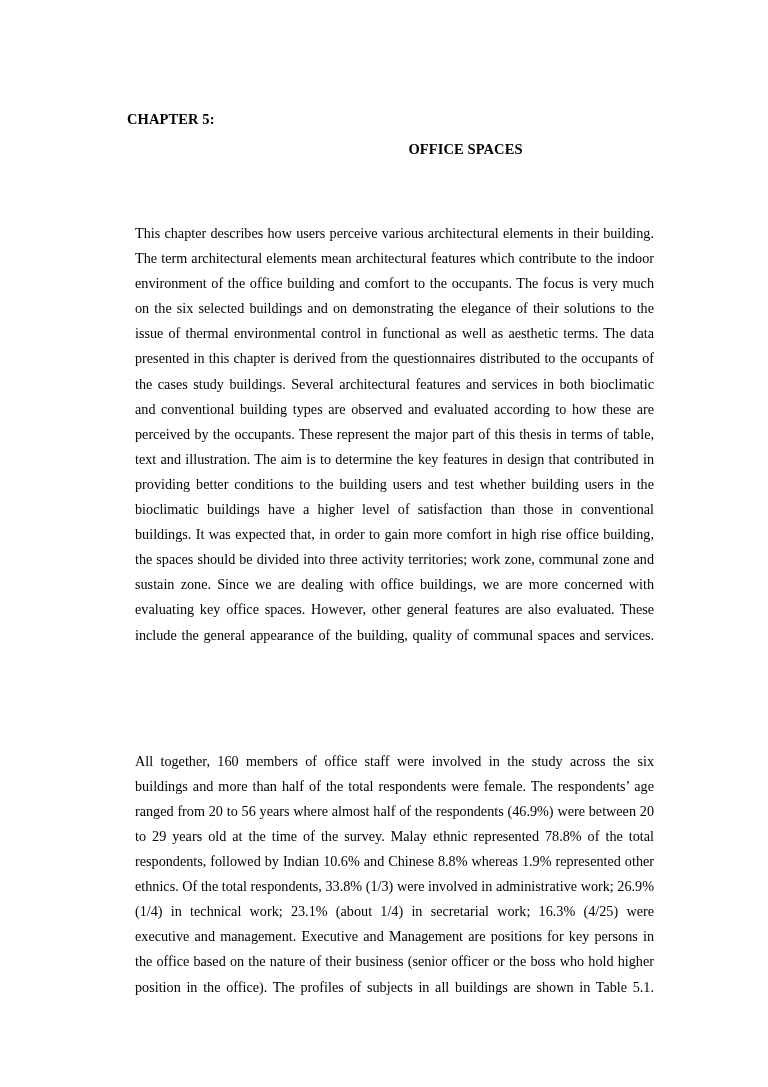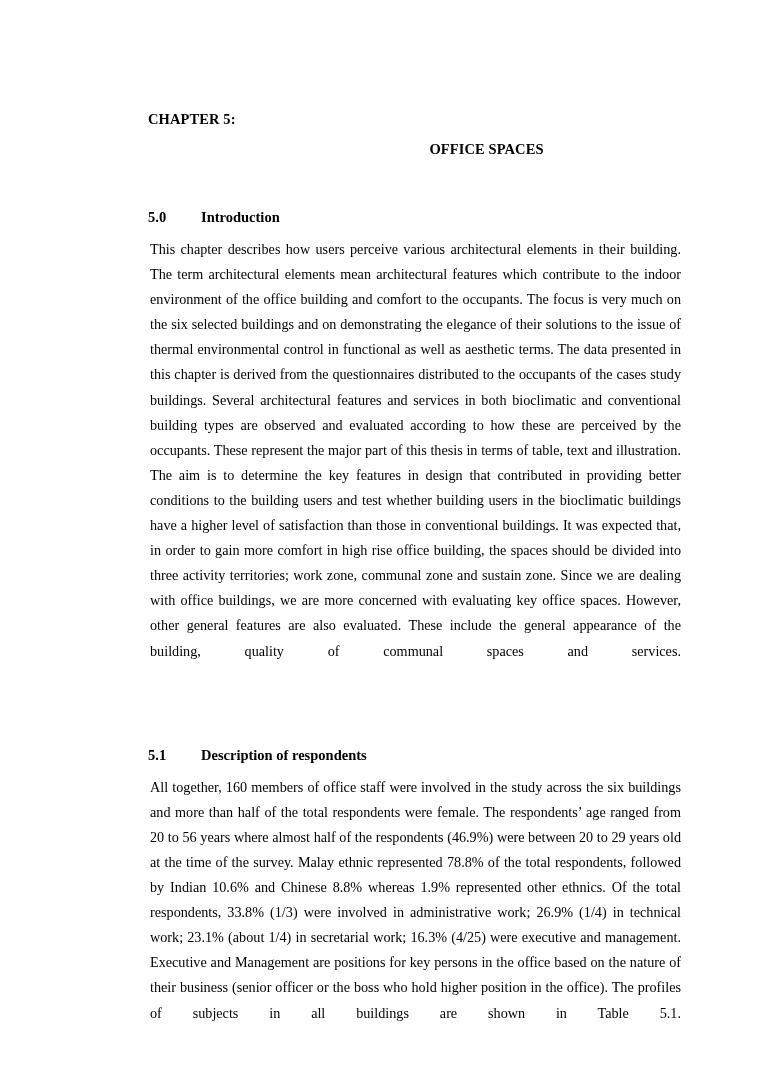--- a/index.html
+++ b/index.html
@@ -20,21 +20,21 @@
     height: 1087px;
     margin: 0 auto;
     background: #ffffff;
     overflow: hidden;
     box-sizing: border-box;
   }
 
   
   .content {
     position: absolute;
-    left: 148px;
+    left: 127px;
     top: 104px;
     width: 535px;
   }
 
   
   .chapter-heading {
     font-weight: bold;
     font-size: 14.5px;
     line-height: 30px;
     letter-spacing: 0.1px;
@@ -76,21 +76,21 @@
   .section-heading .sec-title {
     flex: 1 1 auto;
   }
 
   
   .body-paragraph {
     font-size: 14.2px;
     line-height: 25.1px;
     text-align: justify;
     text-justify: inter-word;
-    margin: 2px;
+    margin: 8px;
     hyphens: none;
   }
 
   
   .gap-title-to-intro { height: 42px; }
   .gap-head-to-body   { height: 7px; }
   .gap-sec-break      { height: 53px; }
 
   
   .body-paragraph::after {
@@ -109,34 +109,26 @@
       <div class="chap-row">
         <span class="chap-label">CHAPTER 5:</span>
       </div>
       <div class="chap-row-cont">
         <span>OFFICE SPACES</span>
       </div>
     </div>
 
     <div class="gap-title-to-intro"></div>
 
-    <div class="section-heading">
-      <span class="sec-num">5.0</span>
-      <span class="sec-title">Introduction</span>
-    </div>
 
     <div class="gap-head-to-body"></div>
 
     <p class="body-paragraph">This chapter describes how users perceive various architectural elements in their building. The term architectural elements mean architectural features which contribute to the indoor environment of the office building and comfort to the occupants. The focus is very much on the six selected buildings and on demonstrating the elegance of their solutions to the issue of thermal environmental control in functional as well as aesthetic terms. The data presented in this chapter is derived from the questionnaires distributed to the occupants of the cases study buildings. Several architectural features and services in both bioclimatic and conventional building types are observed and evaluated according to how these are perceived by the occupants. These represent the major part of this thesis in terms of table, text and illustration. The aim is to determine the key features in design that contributed in providing better conditions to the building users and test whether building users in the bioclimatic buildings have a higher level of satisfaction than those in conventional buildings. It was expected that, in order to gain more comfort in high rise office building, the spaces should be divided into three activity territories; work zone, communal zone and sustain zone. Since we are dealing with office buildings, we are more concerned with evaluating key office spaces. However, other general features are also evaluated. These include the general appearance of the building, quality of communal spaces and services.</p>
 
     <div class="gap-sec-break"></div>
 
-    <div class="section-heading">
-      <span class="sec-num">5.1</span>
-      <span class="sec-title">Description of respondents</span>
-    </div>
 
     <div class="gap-head-to-body"></div>
 
     <p class="body-paragraph">All together, 160 members of office staff were involved in the study across the six buildings and more than half of the total respondents were female. The respondents’ age ranged from 20 to 56 years where almost half of the respondents (46.9%) were between 20 to 29 years old at the time of the survey. Malay ethnic represented 78.8% of the total respondents, followed by Indian 10.6% and Chinese 8.8% whereas 1.9% represented other ethnics. Of the total respondents, 33.8% (1/3) were involved in administrative work; 26.9% (1/4) in technical work; 23.1% (about 1/4) in secretarial work; 16.3% (4/25) were executive and management. Executive and Management are positions for key persons in the office based on the nature of their business (senior officer or the boss who hold higher position in the office). The profiles of subjects in all buildings are shown in Table 5.1.</p>
 
   </div>
 </div>
 
 </body></html>

